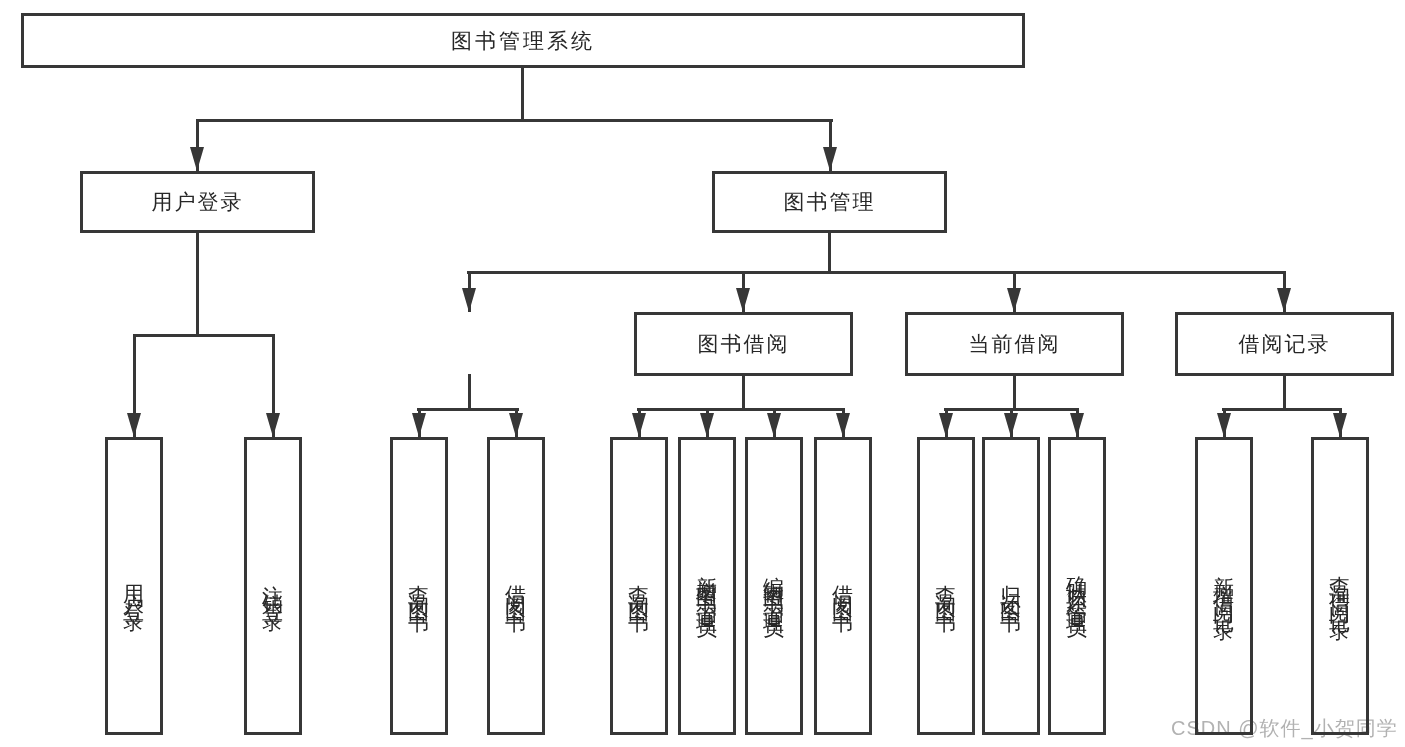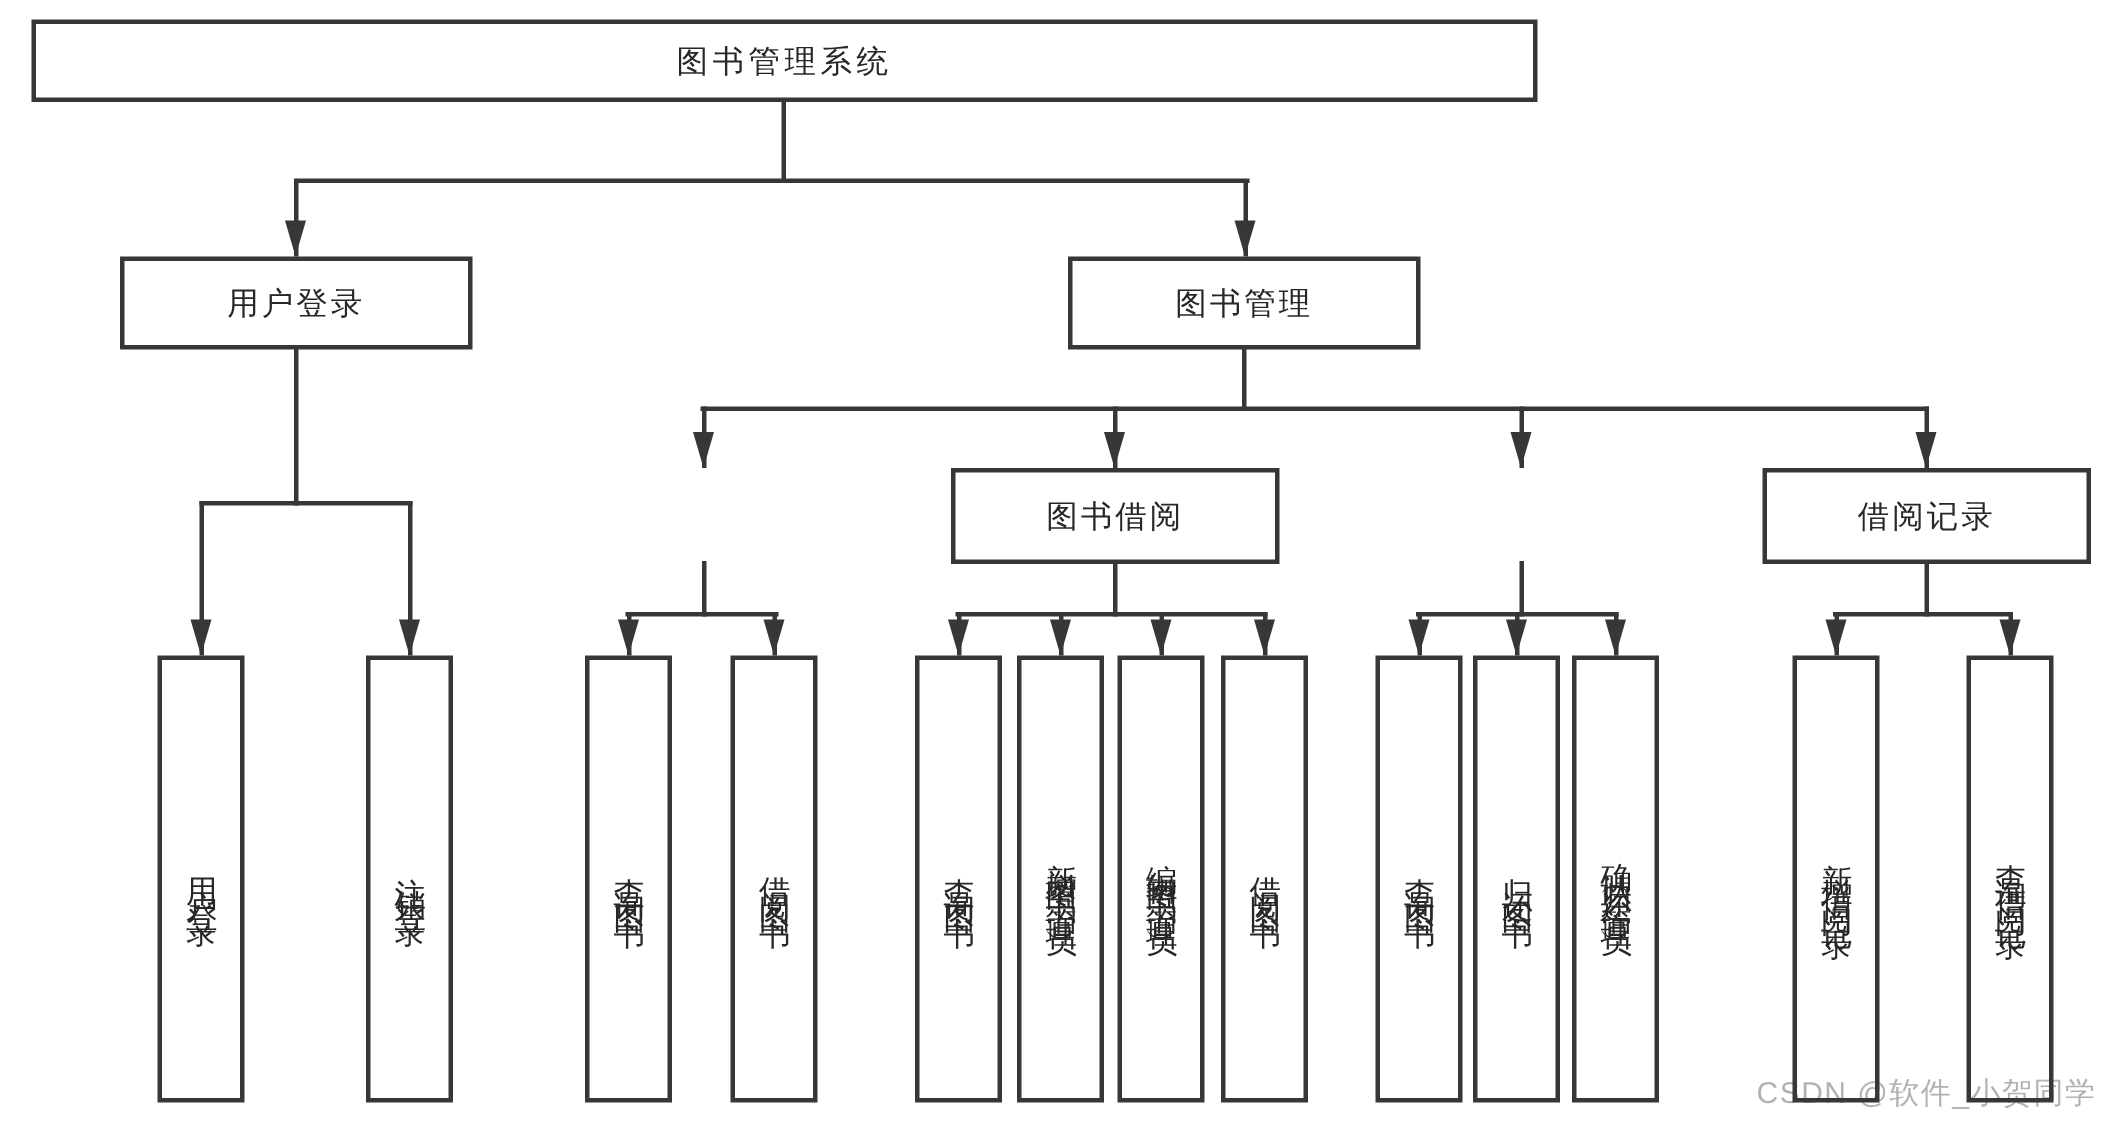--- a/index.html
+++ b/index.html
@@ -72,20 +72,23 @@
   <div class="vline" style="left:828px;top:230px;height:44px"></div>
   <div class="hline" style="left:467px;top:271px;width:819px"></div>
   <div class="arrow" style="left:462px;top:271px;height:41px"></div>
   <div class="arrow" style="left:736px;top:271px;height:41px"></div>
   <div class="arrow" style="left:1007px;top:271px;height:41px"></div>
   <div class="arrow" style="left:1277px;top:271px;height:41px"></div>
 
   <div class="box" style="left:634px;top:312px;width:219px;height:64px">
     <span class="hlabel">图书借阅</span>
   </div>
+  <div class="box" style="left:905px;top:312px;width:219px;height:64px">
+    <span class="hlabel">当前借阅</span>
+  </div>
   <div class="box" style="left:1175px;top:312px;width:219px;height:64px">
     <span class="hlabel">借阅记录</span>
   </div>
 
   <div class="vline" style="left:468px;top:374px;height:37px"></div>
   <div class="hline" style="left:417px;top:408px;width:102px"></div>
   <div class="arrow" style="left:412px;top:408px;height:29px"></div>
   <div class="arrow" style="left:509px;top:408px;height:29px"></div>
 
   <div class="vline" style="left:742px;top:374px;height:37px"></div>

